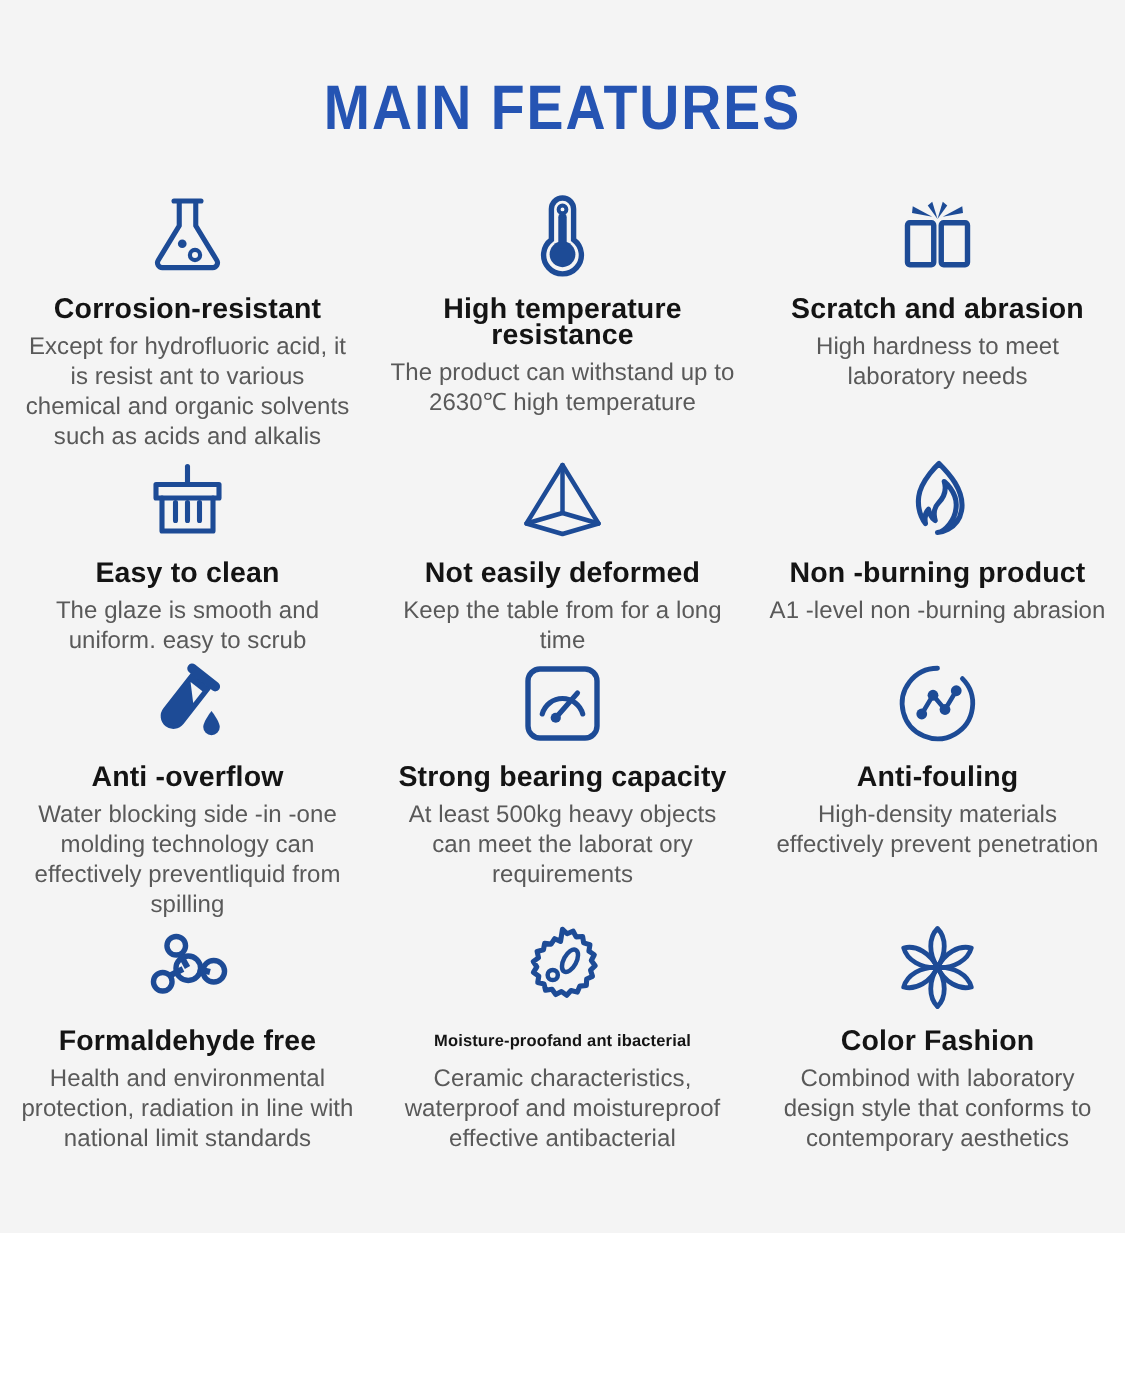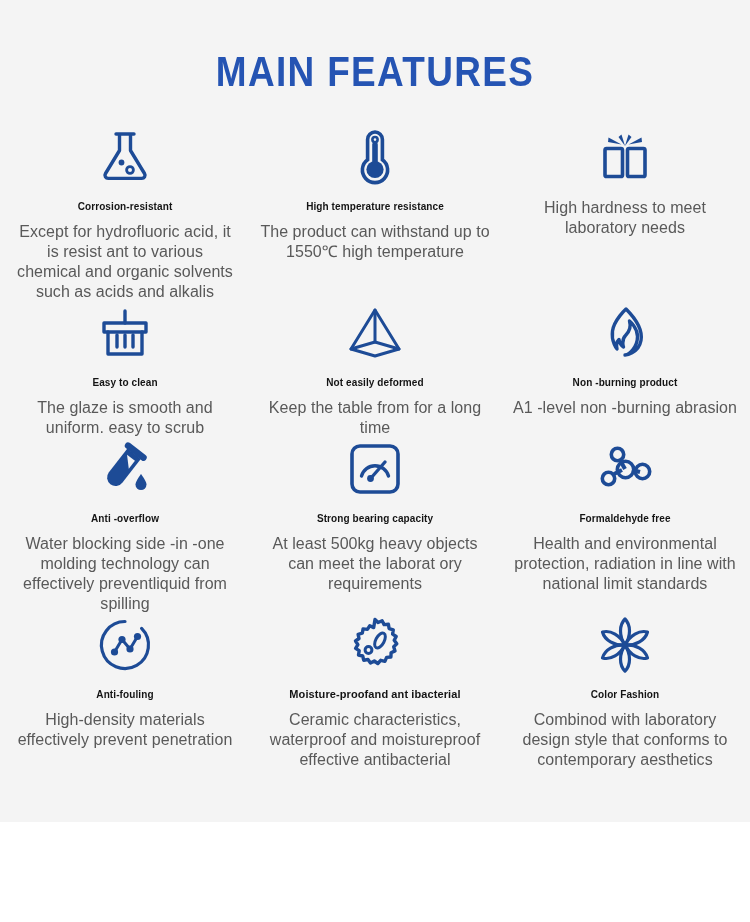--- a/index.html
+++ b/index.html
@@ -59,21 +59,21 @@
   }
   .icon-wrap {
     height: 62px;
     display: flex;
     align-items: center;
     justify-content: center;
     margin-bottom: 10px;
   }
   .icon-wrap svg { display: block; }
   .f-title {
-    font-size: 10px;
+    font-size: 19px;
     font-weight: 700;
     color: #141414;
     line-height: 17px;
     margin-bottom: 7px;
     letter-spacing: 0.1px;
   }
   .f-desc {
     font-size: 16px;
     color: #595959;
     line-height: 20px;
@@ -111,36 +111,37 @@
     <div class="cell row1 r1c2">
       <div class="icon-wrap">
         <svg width="40" height="58" viewBox="0 0 40 58">
           <path d="M20 4 a7.4 7.4 0 0 1 7.4 7.4 v20.4 a12.6 12.6 0 1 1 -14.8 0 V11.4 A7.4 7.4 0 0 1 20 4 z" fill="none" stroke="#1d4b96" stroke-width="3.6"></path>
           <circle cx="20" cy="41.5" r="8.6" fill="#1d4b96"></circle>
           <rect x="17.2" y="14" width="5.6" height="24" rx="2.8" fill="#1d4b96"></rect>
           <circle cx="20" cy="11.6" r="2.6" fill="none" stroke="#1d4b96" stroke-width="2.6"></circle>
         </svg>
       </div>
       <div class="f-title">High temperature resistance</div>
-      <div class="f-desc">The product can withstand up to 1550℃ high temperature</div>
+      <div class="f-desc">The product can withstand up to 2630℃ high temperature</div>
     </div>
 
     <div class="cell row1 r1c3">
       <div class="icon-wrap">
         <svg width="58" height="58" viewBox="0 0 58 58">
           <g fill="#1d4b96">
             <path d="M29 18 L25.5 6.5 L22.5 9 z"></path>
             <path d="M29 18 L32.5 6.5 L35.5 9 z"></path>
             <path d="M25.5 16.5 L12.5 9.5 L12 14 z"></path>
             <path d="M32.5 16.5 L45.5 9.5 L46 14 z"></path>
           </g>
           <rect x="9" y="20.5" width="17.5" height="28" rx="1.6" fill="none" stroke="#1d4b96" stroke-width="3.6"></rect>
           <rect x="31.5" y="20.5" width="17.5" height="28" rx="1.6" fill="none" stroke="#1d4b96" stroke-width="3.6"></rect>
         </svg>
       </div>
+      <div class="f-title">Scratch and abrasion</div>
       <div class="f-desc">High hardness to meet laboratory needs</div>
     </div>
 
     <div class="cell row2 r2c1">
       <div class="icon-wrap">
         <svg width="56" height="58" viewBox="0 0 56 58">
           <g fill="none" stroke="#1d4b96" stroke-width="3.4" stroke-linejoin="round" stroke-linecap="round">
             <path d="M28 7 v12"></path>
             <path d="M7 19 h42 v9 H7 z"></path>
             <path d="M11 28 v22 h34 V28"></path>
@@ -199,55 +200,55 @@
       <div class="icon-wrap">
         <svg width="58" height="58" viewBox="0 0 58 58">
           <rect x="6" y="6" width="46" height="46" rx="8" fill="none" stroke="#1d4b96" stroke-width="3.6"></rect>
           <path d="M15.5 36 A14 14 0 0 1 42.5 36" fill="none" stroke="#1d4b96" stroke-width="3.4" stroke-linecap="round"></path>
           <path d="M25 38 L39 22" fill="none" stroke="#1d4b96" stroke-width="3.4" stroke-linecap="round"></path>
           <circle cx="24.5" cy="38.5" r="3.4" fill="#1d4b96"></circle>
         </svg>
       </div>
       <div class="f-title">Strong bearing capacity</div>
       <div class="f-desc">At least 500kg heavy objects can meet the laborat ory requirements</div>
+    </div>
+
+    <div class="cell row3 r4c1">
+      <div class="icon-wrap">
+        <svg width="56" height="56" viewBox="0 0 56 56">
+          <path d="M28 4.5 a23.5 23.5 0 1 0 16.6 6.9" fill="none" stroke="#1d4b96" stroke-width="3.2" stroke-linecap="round"></path>
+          <g stroke="#1d4b96" stroke-width="3" fill="none" stroke-linecap="round" stroke-linejoin="round">
+            <path d="M17.5 35 L25 22.5 L33 32 L40.5 19.5"></path>
+          </g>
+          <circle cx="17.5" cy="35" r="3.6" fill="#1d4b96"></circle>
+          <circle cx="25" cy="22.5" r="3.6" fill="#1d4b96"></circle>
+          <circle cx="33" cy="32" r="3.6" fill="#1d4b96"></circle>
+          <circle cx="40.5" cy="19.5" r="3.6" fill="#1d4b96"></circle>
+        </svg>
+      </div>
+      <div class="f-title">Anti-fouling</div>
+      <div class="f-desc">High-density materials effectively prevent penetration</div>
     </div>
 
     <div class="cell row3 r3c3">
       <div class="icon-wrap">
         <svg width="58" height="58" viewBox="0 0 58 58">
           <g fill="none" stroke="#1d4b96" stroke-width="3.6">
             <line x1="24" y1="20" x2="29" y2="29" stroke-width="4"></line>
             <line x1="18" y1="34" x2="26" y2="30" stroke-width="4"></line>
             <line x1="36" y1="30" x2="44" y2="32" stroke-width="4"></line>
             <circle cx="21.5" cy="14.5" r="6.2"></circle>
             <circle cx="29.5" cy="29.5" r="8.2"></circle>
             <circle cx="12.5" cy="38.5" r="6.2"></circle>
             <circle cx="46.5" cy="31.5" r="7.2"></circle>
           </g>
         </svg>
       </div>
       <div class="f-title">Formaldehyde free</div>
       <div class="f-desc">Health and environmental protection, radiation in line with national limit standards</div>
-    </div>
-
-    <div class="cell row3 r4c1">
-      <div class="icon-wrap">
-        <svg width="56" height="56" viewBox="0 0 56 56">
-          <path d="M28 4.5 a23.5 23.5 0 1 0 16.6 6.9" fill="none" stroke="#1d4b96" stroke-width="3.2" stroke-linecap="round"></path>
-          <g stroke="#1d4b96" stroke-width="3" fill="none" stroke-linecap="round" stroke-linejoin="round">
-            <path d="M17.5 35 L25 22.5 L33 32 L40.5 19.5"></path>
-          </g>
-          <circle cx="17.5" cy="35" r="3.6" fill="#1d4b96"></circle>
-          <circle cx="25" cy="22.5" r="3.6" fill="#1d4b96"></circle>
-          <circle cx="33" cy="32" r="3.6" fill="#1d4b96"></circle>
-          <circle cx="40.5" cy="19.5" r="3.6" fill="#1d4b96"></circle>
-        </svg>
-      </div>
-      <div class="f-title">Anti-fouling</div>
-      <div class="f-desc">High-density materials effectively prevent penetration</div>
     </div>
 
     <div class="cell row3 r4c2">
       <div class="icon-wrap">
         <svg width="58" height="58" viewBox="0 0 58 58">
           <path id="mb" d="M29 3.5
             l3.1 3.0 4.0 -1.7 2.0 3.8 4.3 -0.3 0.7 4.3 4.2 1.2 -0.7 4.3 3.6 2.4 -2.0 3.8 2.6 3.5 -3.1 3.0 1.3 4.1 -3.9 1.8 -0.2 4.3 -4.3 0.4 -1.7 4.0 -4.2 -1.1 -2.9 3.2 -3.5 -2.5 -3.8 2.0 -2.5 -3.5 -4.3 0.7 -1.0 -4.2 -4.2 -1.0 0.7 -4.3 -3.6 -2.4 2.3 -3.7 -2.4 -3.6 3.5 -2.5 -0.9 -4.2 4.2 -1.1 0.8 -4.3 4.3 0.5 2.4 -3.6 3.9 1.8 z" fill="none" stroke="#1d4b96" stroke-width="3.4" stroke-linejoin="round"></path>
           <ellipse cx="34" cy="24.5" rx="4.2" ry="8.2" transform="rotate(28 34 24.5)" fill="none" stroke="#1d4b96" stroke-width="3"></ellipse>
           <circle cx="22.5" cy="34" r="3.4" fill="none" stroke="#1d4b96" stroke-width="3"></circle>
         </svg>

